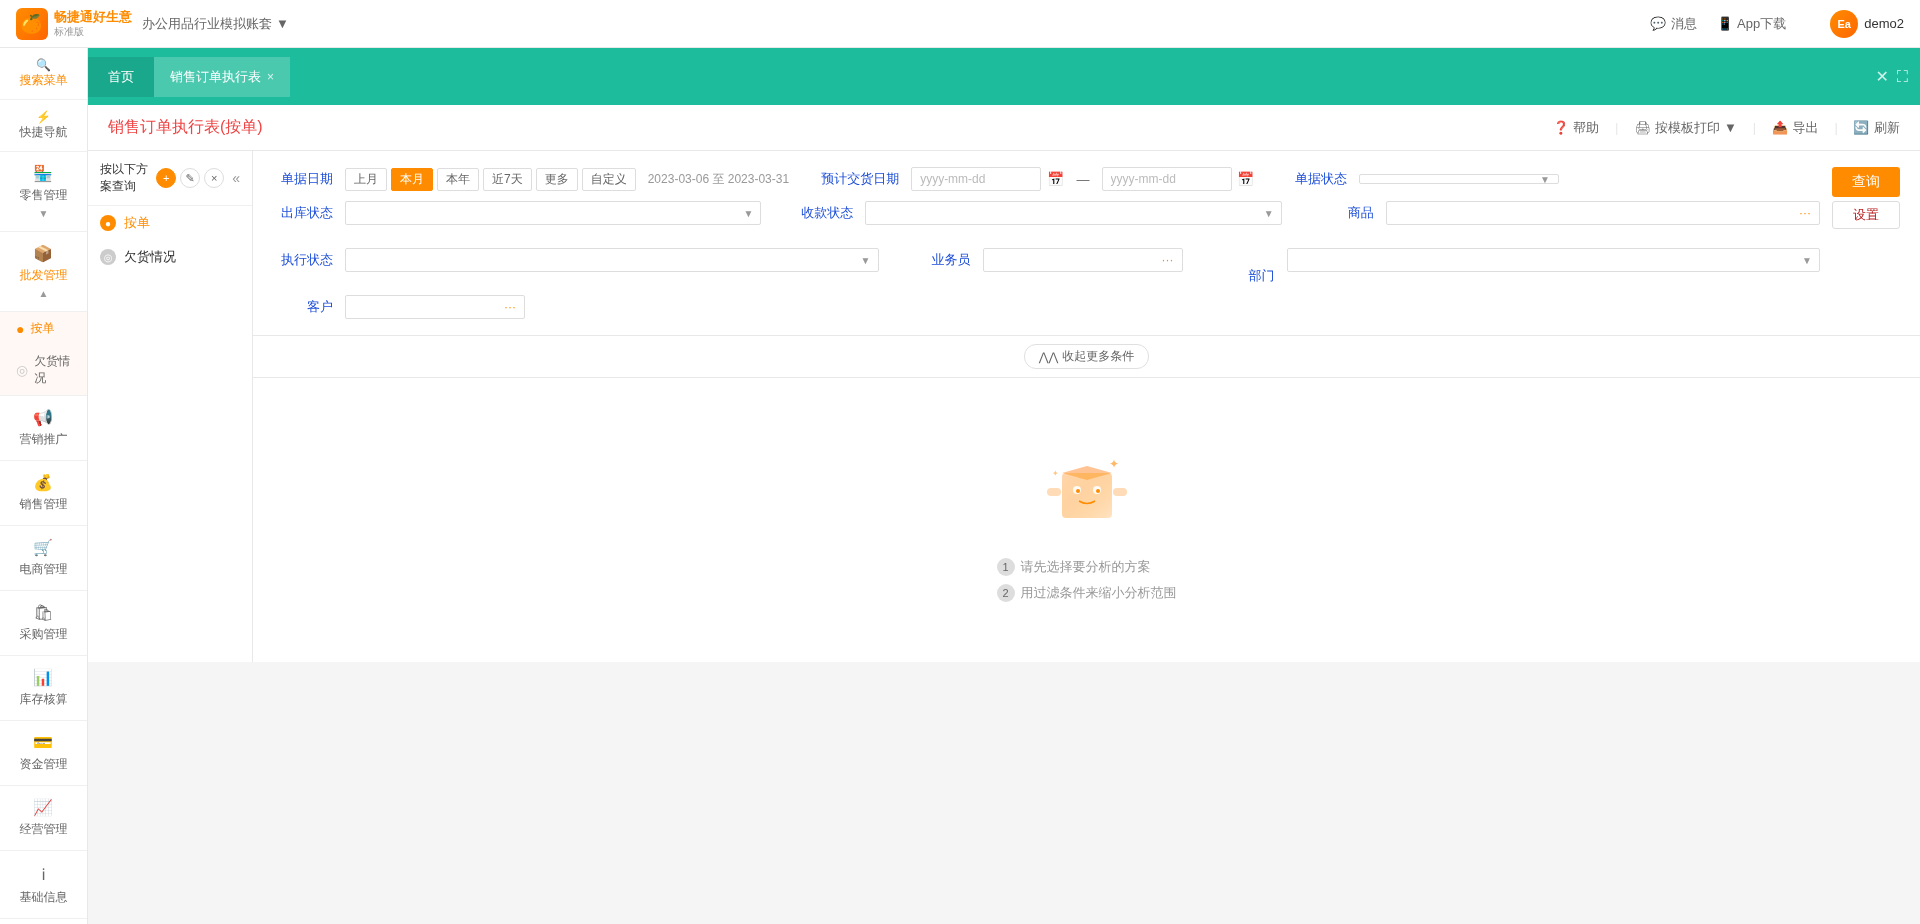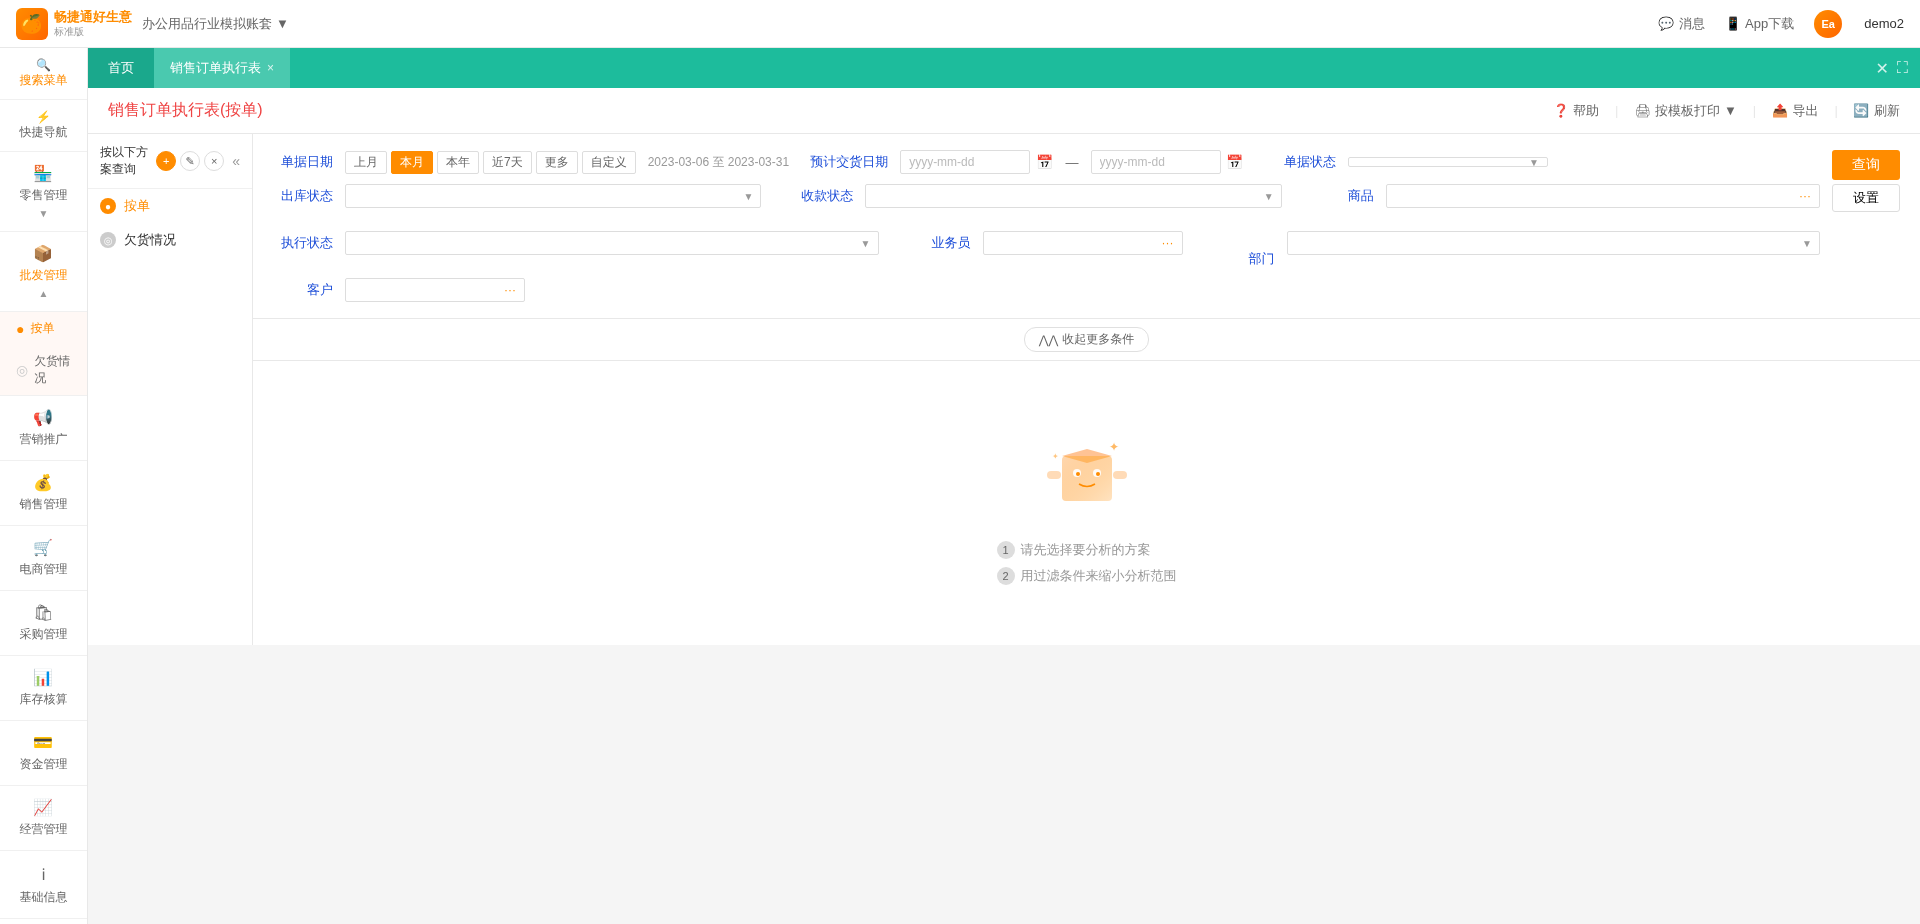--- a/index.html
+++ b/index.html
@@ -48,21 +48,21 @@
     .top-header-right {
       display: flex;
       align-items: center;
       gap: 20px;
     }
     .header-action {
       display: flex; align-items: center; gap: 4px;
       color: #666; font-size: 13px; cursor: pointer;
     }
     .user-area {
-      display: flex; align-items: center; gap: 22px; cursor: pointer;
+      display: flex; align-items: center; gap: 6px; cursor: pointer; margin-left: 24px;
     }
     .user-avatar {
       width: 28px; height: 28px; border-radius: 50%;
       background: linear-gradient(135deg, #ff8c00, #ff6600);
       display: flex; align-items: center; justify-content: center;
       color: white; font-size: 11px;
       overflow: hidden;
     }
 
     
@@ -110,21 +110,21 @@
       padding: 10px 8px;
       font-size: 12px;
       color: #666;
       text-align: center;
       border-bottom: 1px solid #f0f0f0;
       cursor: pointer;
     }
 
     
     .tab-bar {
-      height: 40px;
+      height: 57px;
       background: #1dbc9c;
       display: flex;
       align-items: center;
       padding: 0 0;
       gap: 0;
     }
     .tab-home {
       padding: 0 20px;
       height: 40px;
       display: flex; align-items: center;
@@ -325,21 +325,21 @@
       color: #fff;
       border: none;
       border-radius: 3px;
       cursor: pointer;
       font-size: 14px;
       font-weight: 500;
     }
     .btn-settings {
       padding: 4px 16px;
       background: #fff;
-      color: #000000;
+      color: #b91c1c;
       border: 1px solid #ddd;
       border-radius: 3px;
       cursor: pointer;
       font-size: 13px;
     }
     .scheme-panel {
       width: 165px;
       background: #fff;
       border-right: 1px solid #e8e8e8;
       flex-shrink: 0;
@@ -637,21 +637,21 @@
                     <div class="date-quick-btns">
                       <button class="date-quick-btn">上月</button>
                       <button class="date-quick-btn active">本月</button>
                       <button class="date-quick-btn">本年</button>
                       <button class="date-quick-btn">近7天</button>
                       <button class="date-quick-btn">更多</button>
                       <button class="date-quick-btn">自定义</button>
                     </div>
                     <span style="font-size:12px;color:#999;">2023-03-06 至 2023-03-31</span>
 
-                    <span class="filter-label" style="margin-left:9px;">预计交货日期</span>
+                    <span class="filter-label" style="margin-left:20px;">预计交货日期</span>
                     <div class="date-input-group">
                       <input class="date-input" type="text" placeholder="yyyy-mm-dd" style="">
                       <span class="calendar-icon">📅</span>
                     </div>
                     <span class="date-separator">—</span>
                     <div class="date-input-group">
                       <input class="date-input" type="text" placeholder="yyyy-mm-dd" style="">
                       <span class="calendar-icon">📅</span>
                     </div>
 

